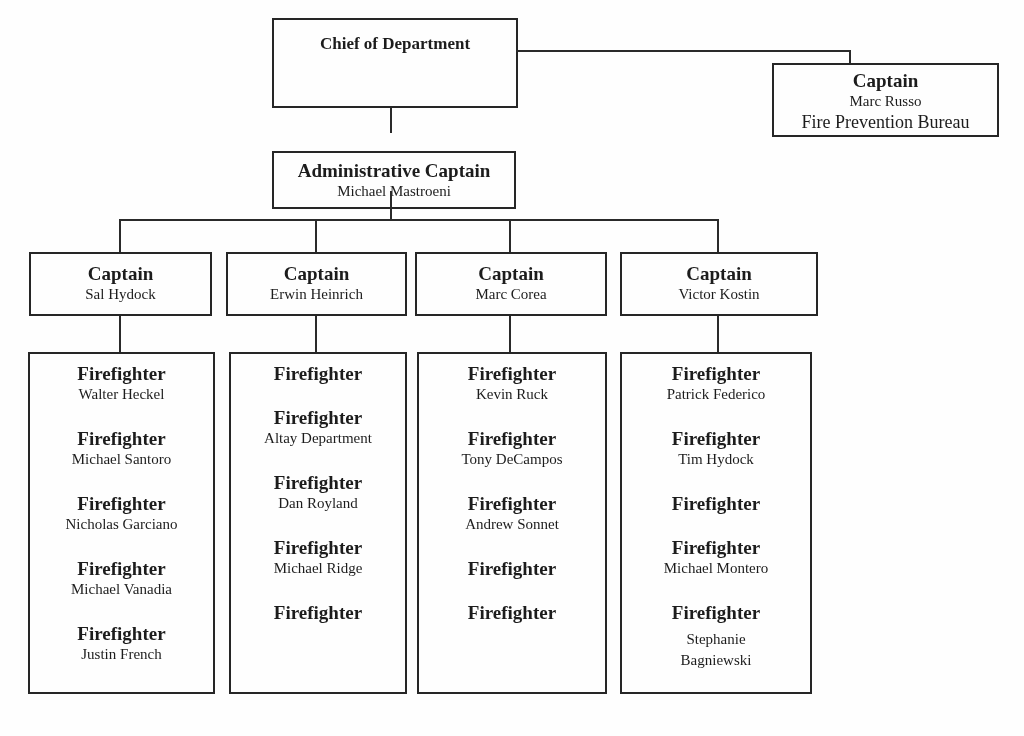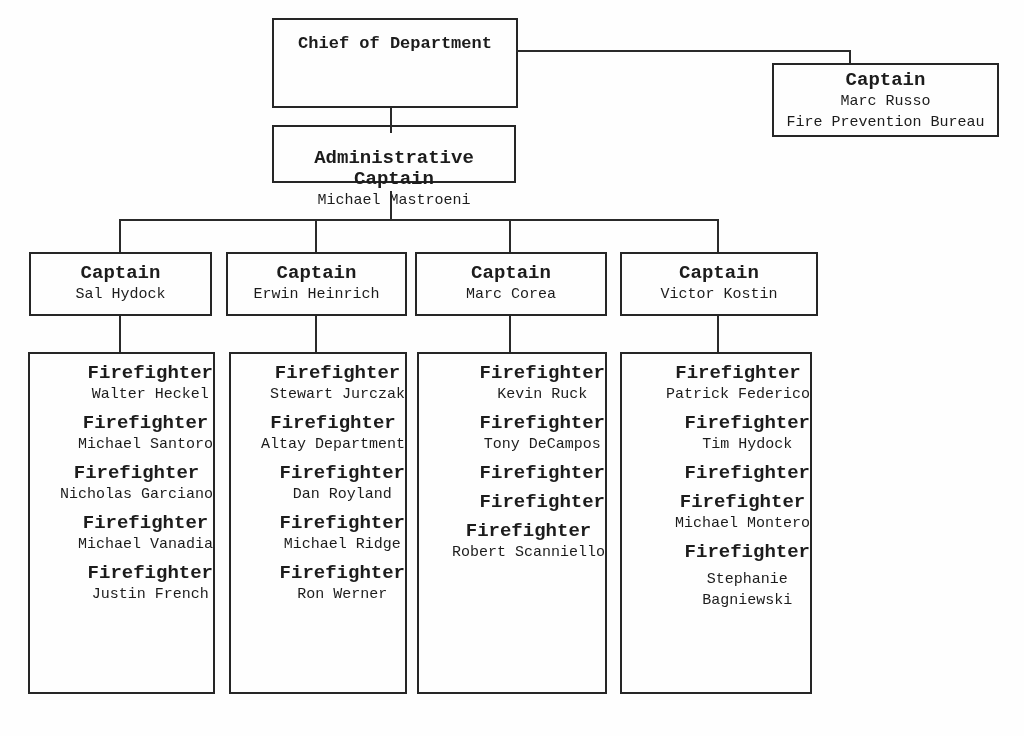--- a/index.html
+++ b/index.html
@@ -1,47 +1,47 @@
 <!DOCTYPE html>
 <html><head>
 <meta charset="utf-8">
 <style>
   html, body { margin: 0; padding: 0; background: #ffffff; }
   .canvas {
     position: relative;
     width: 1024px;
     height: 736px;
     background: #fefefe;
-    font-family: Liberation Mono, monospace;
+    font-family: Liberation Serif, serif;
     color: #1c1c1c;
     overflow: hidden;
   }
   .box {
     position: absolute;
     box-sizing: border-box;
     border: 2px solid #262626;
     background: #fefefe;
     text-align: center;
   }
   .rank  { font-weight: bold; font-size: 19px; line-height: 21px; }
   .name  { font-weight: normal; font-size: 15px; line-height: 21px; }
-  .unit  { font-weight: normal; font-size: 15px; line-height: 21px; }
+  .unit  { font-weight: normal; font-size: 18px; line-height: 21px; }
   .chief-title { font-weight: bold; font-size: 17px; line-height: 22px; padding-top: 13px; }
 
   .chief      { left: 272px; top: 18px;  width: 246px; height: 90px; }
   .prevention { left: 772px; top: 63px;  width: 227px; height: 74px; padding-top: 5px; }
-  .admin      { left: 272px; top: 125px; width: 244px; height: 58px; padding-top: 21px; }
+  .admin      { left: 272px; top: 151px; width: 244px; height: 58px; padding-top: 7px; }
 
   .captain-box { top: 252px; height: 64px; padding-top: 9px; }
   .cap1 { left: 29px;  width: 183px; }
   .cap2 { left: 226px; width: 181px; }
   .cap3 { left: 415px; width: 192px; }
   .cap4 { left: 620px; width: 198px; }
 
-  .group-box { top: 352px; height: 342px; display: flex; flex-direction: column; gap: 8px; padding-top: 9px; align-items: flex-end; }
+  .group-box { top: 352px; height: 342px; display: flex; flex-direction: column; gap: 23px; padding-top: 9px; }
   .grp1 { left: 28px;  width: 187px; }
   .grp2 { left: 229px; width: 178px; }
   .grp3 { left: 417px; width: 190px; }
   .grp4 { left: 620px; width: 192px; }
 
   .entry { flex: 0 0 auto; }
   .wrap-narrow { max-width: 120px; margin: 6px auto; }
 
   .line { position: absolute; background: #2a2a2a; }
 </style>
@@ -101,58 +101,56 @@
     </div>
     <div class="entry">
       <div class="rank">Firefighter</div>
       <div class="name">Justin French</div>
     </div>
   </div>
 
   <div class="box group-box grp2">
     <div class="entry">
       <div class="rank">Firefighter</div>
-      <div class="name">Stewart Jurczak</div>
     </div>
     <div class="entry">
       <div class="rank">Firefighter</div>
       <div class="name">Altay Department</div>
     </div>
     <div class="entry">
       <div class="rank">Firefighter</div>
       <div class="name">Dan Royland</div>
     </div>
     <div class="entry">
       <div class="rank">Firefighter</div>
       <div class="name">Michael Ridge</div>
     </div>
     <div class="entry">
       <div class="rank">Firefighter</div>
-      <div class="name">Ron Werner</div>
     </div>
   </div>
 
   <div class="box group-box grp3">
     <div class="entry">
       <div class="rank">Firefighter</div>
       <div class="name">Kevin Ruck</div>
     </div>
     <div class="entry">
       <div class="rank">Firefighter</div>
       <div class="name">Tony DeCampos</div>
     </div>
     <div class="entry">
       <div class="rank">Firefighter</div>
+      <div class="name">Andrew Sonnet</div>
     </div>
     <div class="entry">
       <div class="rank">Firefighter</div>
     </div>
     <div class="entry">
       <div class="rank">Firefighter</div>
-      <div class="name">Robert Scanniello</div>
     </div>
   </div>
 
   <div class="box group-box grp4">
     <div class="entry">
       <div class="rank">Firefighter</div>
       <div class="name">Patrick Federico</div>
     </div>
     <div class="entry">
       <div class="rank">Firefighter</div>

